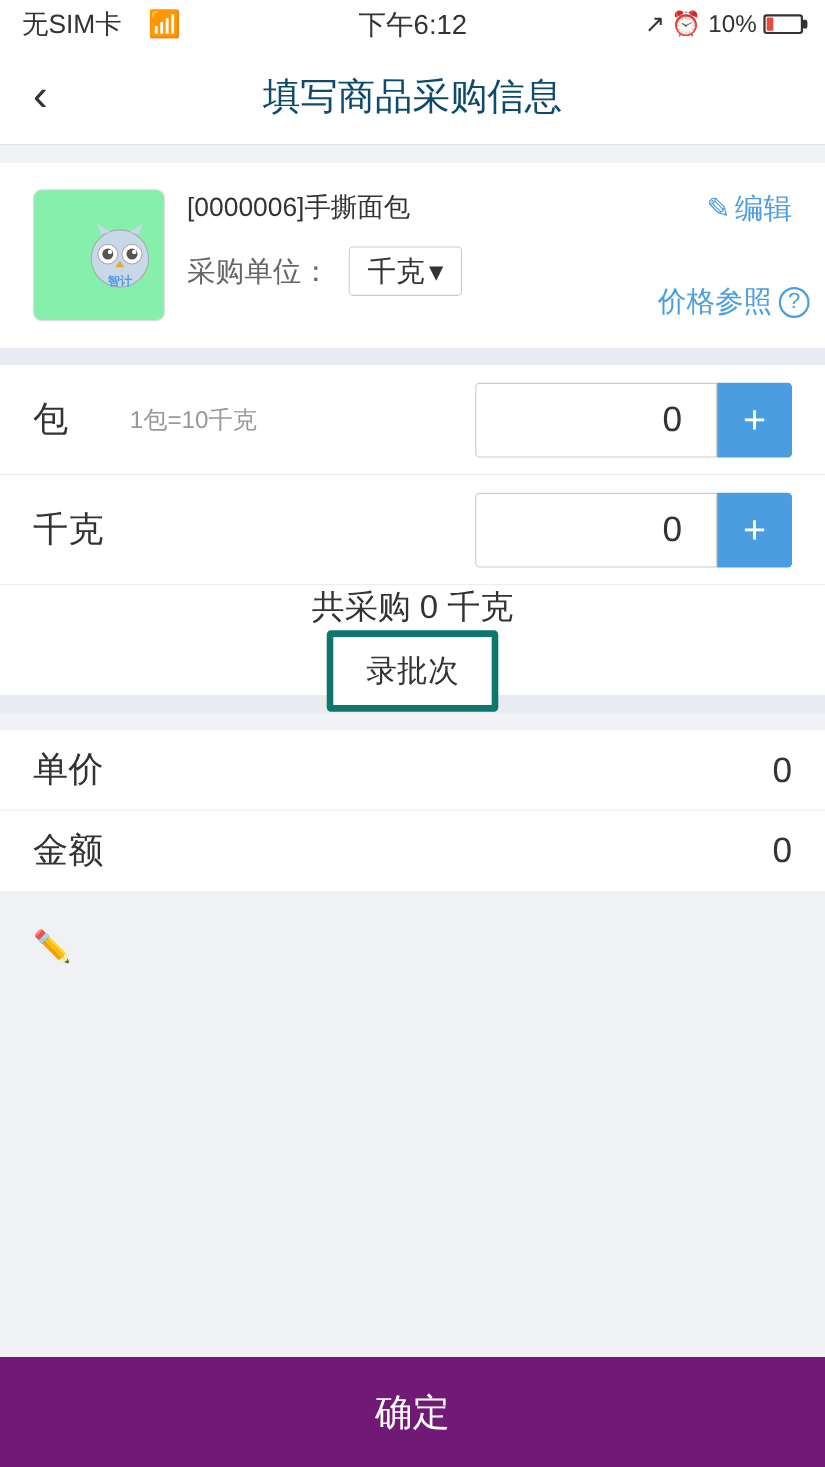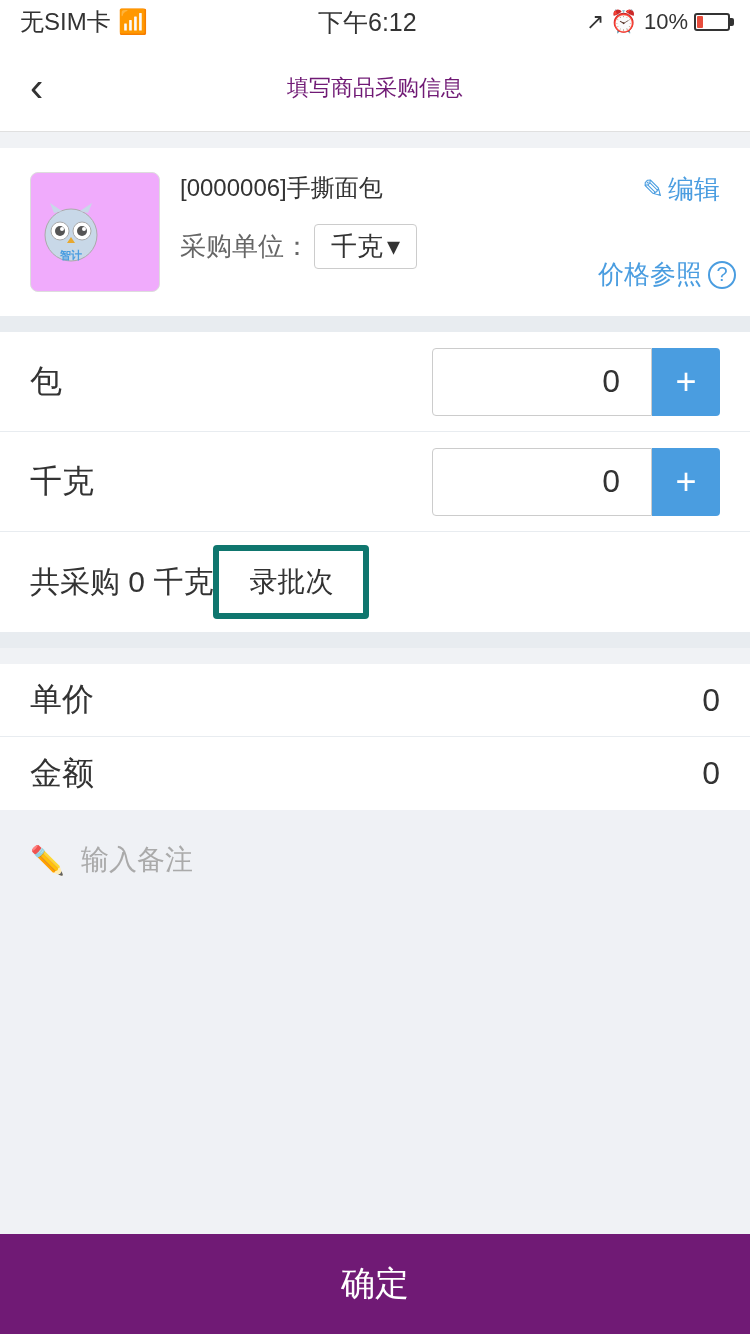--- a/index.html
+++ b/index.html
@@ -18,21 +18,21 @@
       width: 750px;
       height: 44px;
       background: #fff;
       display: flex;
       align-items: center;
       justify-content: space-between;
       padding: 0 20px;
       font-size: 24px;
       color: #333;
     }
-    .status-left { display: flex; align-items: center; gap: 8px; }
+    .status-left { display: flex; align-items: center; gap: 24px; }
     .status-center { font-size: 25px; font-weight: 400; }
     .status-right { display: flex; align-items: center; gap: 6px; font-size: 22px; }
     .battery-icon {
       width: 36px; height: 18px;
       border: 2px solid #333;
       border-radius: 3px;
       position: relative;
       display: inline-flex;
       align-items: center;
       padding: 1px;
@@ -69,64 +69,64 @@
     .nav-back {
       font-size: 40px;
       color: #333;
       cursor: pointer;
       width: 60px;
     }
     .nav-title {
       position: absolute;
       left: 50%;
       transform: translateX(-50%);
-      font-size: 22px;
+      font-size: 34px;
       font-weight: 500;
-      color: #701a75;
+      color: #0c4a6e;
     }
 
     
     .product-card {
       background: #fff;
       padding: 24px 30px;
       margin-top: 16px;
       display: flex;
       align-items: flex-start;
       gap: 20px;
       position: relative;
     }
     .product-image {
-      width: 130px;
+      width: 120px;
       height: 120px;
-      background: #f0abfc;
+      background: #86efac;
       border: 1px solid #ddd;
       border-radius: 8px;
       display: flex;
       align-items: center;
-      justify-content: flex-start;
+      justify-content: flex-end;
       flex-shrink: 0;
     }
     .owl-logo {
       width: 80px;
       height: 80px;
       display: flex;
       flex-direction: column;
       align-items: center;
       justify-content: center;
     }
     .product-info { flex: 1; }
     .product-name {
       font-size: 24px;
       color: #333;
       margin-bottom: 20px;
     }
     .product-unit {
       display: flex;
       align-items: center;
-      gap: 4px;
+      gap: 17px;
       font-size: 26px;
       color: #666;
     }
     .unit-select {
       border: 1px solid #ccc;
       border-radius: 4px;
       padding: 4px 16px;
       font-size: 26px;
       color: #333;
       background: #fff;
@@ -218,20 +218,21 @@
       justify-content: center;
     }
 
     
     .summary-row {
       background: #fff;
       padding: 0 30px;
       height: 100px;
       display: flex;
       align-items: center;
+      flex-direction: column;
     }
     .summary-text {
       font-size: 30px;
       color: #333;
     }
     .batch-btn {
       border: 6px solid #0f766e;
       border-radius: 4px;
       padding: 12px 30px;
       font-size: 28px;
@@ -366,20 +367,21 @@
     <span style="width:28px;height:28px;border:2px solid #4a9de0;border-radius:50%;display:inline-flex;align-items:center;justify-content:center;font-size:20px;color:#4a9de0;">?</span>
   </span>
 </div>
 
 <div class="divider-thick"></div>
 
 <div class="input-section">
 
   <div class="input-row">
     <span class="input-label">包</span>
+    <span class="input-sublabel">1包=10千克</span>
     <div class="input-field-wrap">
       <input class="input-field" type="number" value="0" style="">
       <button class="plus-btn">+</button>
     </div>
   </div>
 
   <div class="input-row">
     <span class="input-label">千克</span>
     <span class="input-sublabel"></span>
     <div class="input-field-wrap">
@@ -404,18 +406,17 @@
     <span class="price-value">0</span>
   </div>
   <div class="price-row" style="border-bottom: none; text-align: right;">
     <span class="price-label">金额</span>
     <span class="price-value">0</span>
   </div>
 </div>
 
 <div class="notes-section">
   <span>✏️</span>
-  <span class="notes-text">输入备注</span>
 </div>
 
 <div class="bottom-area"></div>
 
 <button class="confirm-btn">确定</button>
 
 </body></html>

